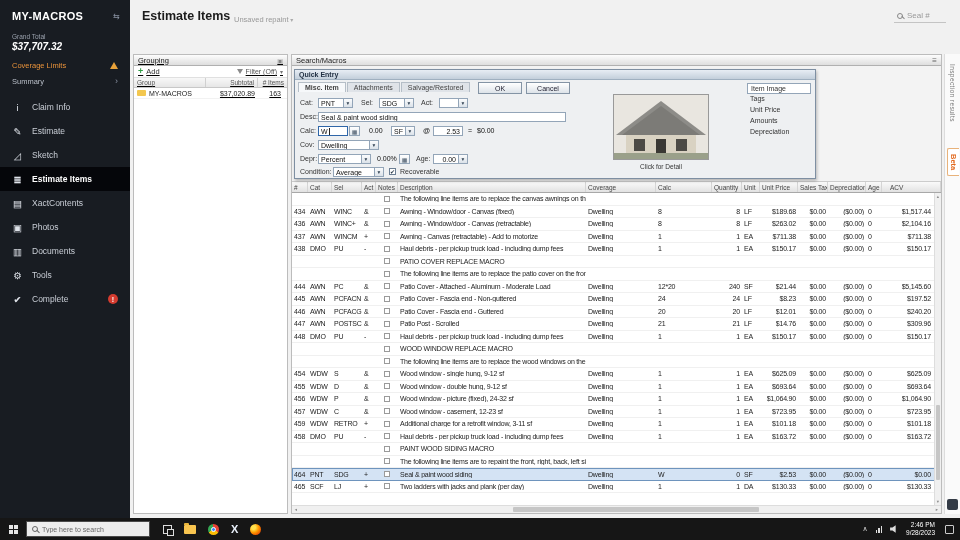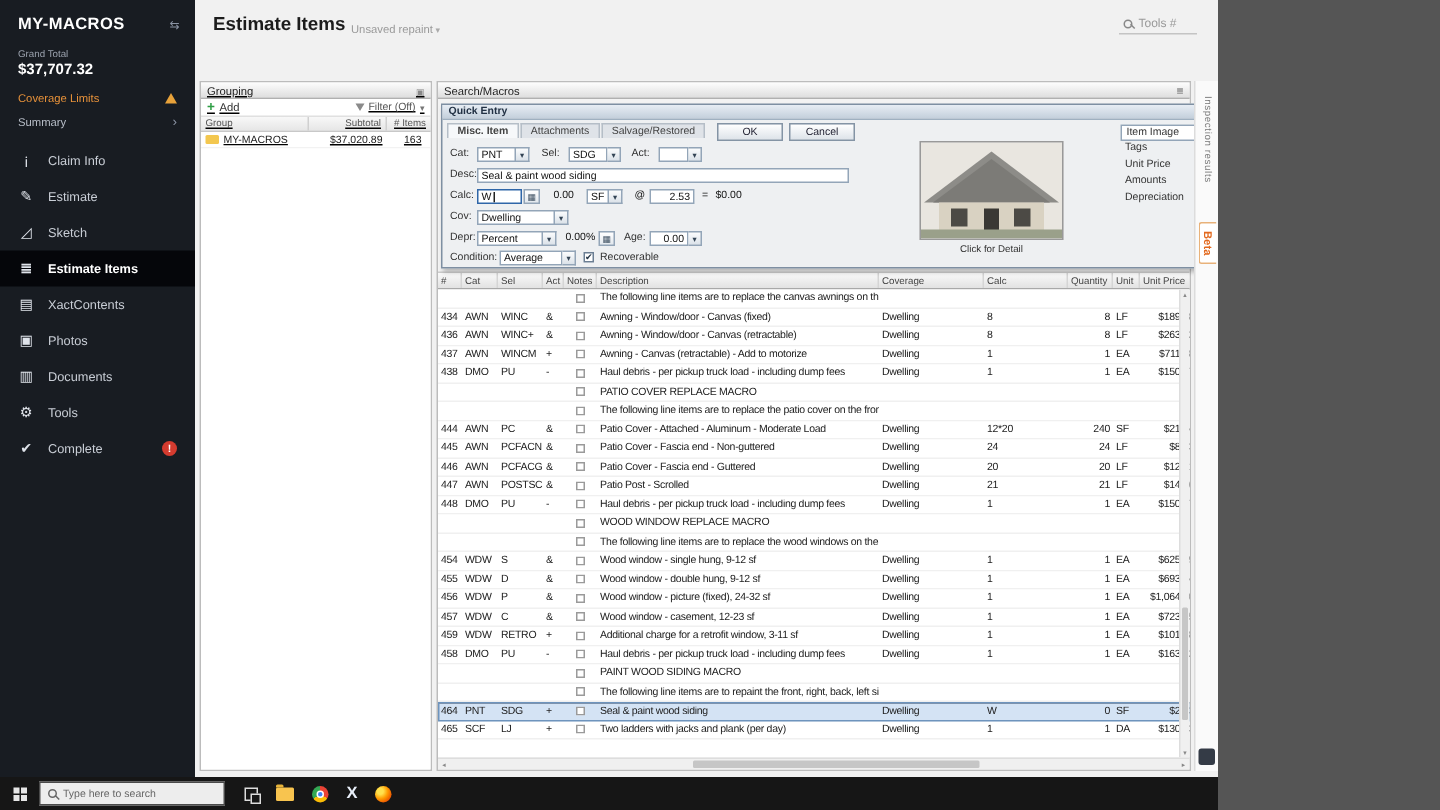--- a/index.html
+++ b/index.html
@@ -1,30 +1,30 @@
 <!DOCTYPE html>
 <html><head>
 <meta charset="utf-8">
 <style>
   * { box-sizing: border-box; margin: 0; padding: 0; }
   html,body { background:#555; }
   .screen {
-    position: relative; width: 812px; height: 540px; overflow: hidden;
+    position: relative; width: 960px; height: 540px; overflow: hidden;
     background:#f1f1f1; font-family:"Liberation Sans", sans-serif;
     -webkit-font-smoothing: antialiased;
   }
 
   
   .sidebar { position:absolute; left:0; top:0; width:130px; height:518px; background:#181c22; z-index:3; }
   .sb-logo { display:flex; justify-content:space-between; align-items:center; padding:10px 10px 0 12px; color:#fff; font-weight:bold; font-size:11px; letter-spacing:.3px; }
   .sb-logo-icon { color:#8a93a3; font-size:8px; font-weight:normal; }
   .sb-logo-icon::after { content:"⇆"; }
   .sb-total { padding:11px 12px 0; }
   .sb-total-label { font-size:6.5px; color:#9aa1ad; }
-  .sb-total-value { font-size:10px; font-weight:bold; color:#fff; margin-top:1px; }
+  .sb-total-value { font-size:10px; font-weight:bold; color:#fff; margin-top:1px;font-style:italic; }
   .sb-coverage { margin-top:9px; padding:0 12px; display:flex; justify-content:space-between; align-items:center; font-size:7.5px; color:#e8923a; }
   .warn-tri { width:0; height:0; border-left:4px solid transparent; border-right:4px solid transparent; border-bottom:7px solid #e8a23a; }
   .sb-summary { padding:6px 12px 0; display:flex; justify-content:space-between; align-items:center; font-size:7.5px; color:#b8bec8;text-align:center; }
   .sb-summary .chev::after { content:"›"; color:#8a93a3; font-size:9px; }
   .nav { margin-top:9px; }
   .nav-item { height:24px; display:flex; align-items:center; gap:9px; padding:0 12px; font-size:8.5px; color:#c9ced6; cursor:pointer; }
   .nav-item.active { background:#05060a; color:#fff; font-weight:bold; }
   .nav-icon { width:11px; text-align:center; font-size:9.5px; color:#dfe3ea; }
   .nav-badge { margin-left:auto; width:10px; height:10px; border-radius:50%; background:#d43b2f; color:#fff; font-size:7px; font-weight:bold; display:flex; align-items:center; justify-content:center; }
   .sb-bottom { position:absolute; left:0; bottom:0; width:130px; }
@@ -218,21 +218,21 @@
       </nav>
   </aside>
 
   <div class="main">
     <div class="page-title">Estimate Items</div>
     <div class="unsaved">
       <span>Unsaved repaint</span><span class="chev"></span>
     </div>
     <div class="item-search">
       <span class="mag"></span>
-      <span>Tools #</span>
+      <span>Seal #</span>
     </div>
 
     <div class="content">
 
       <section class="panel grouping">
         <div class="phead">
           <span>Grouping</span>
           <span class="pin-icon"></span>
         </div>
         <div class="g-toolbar">

